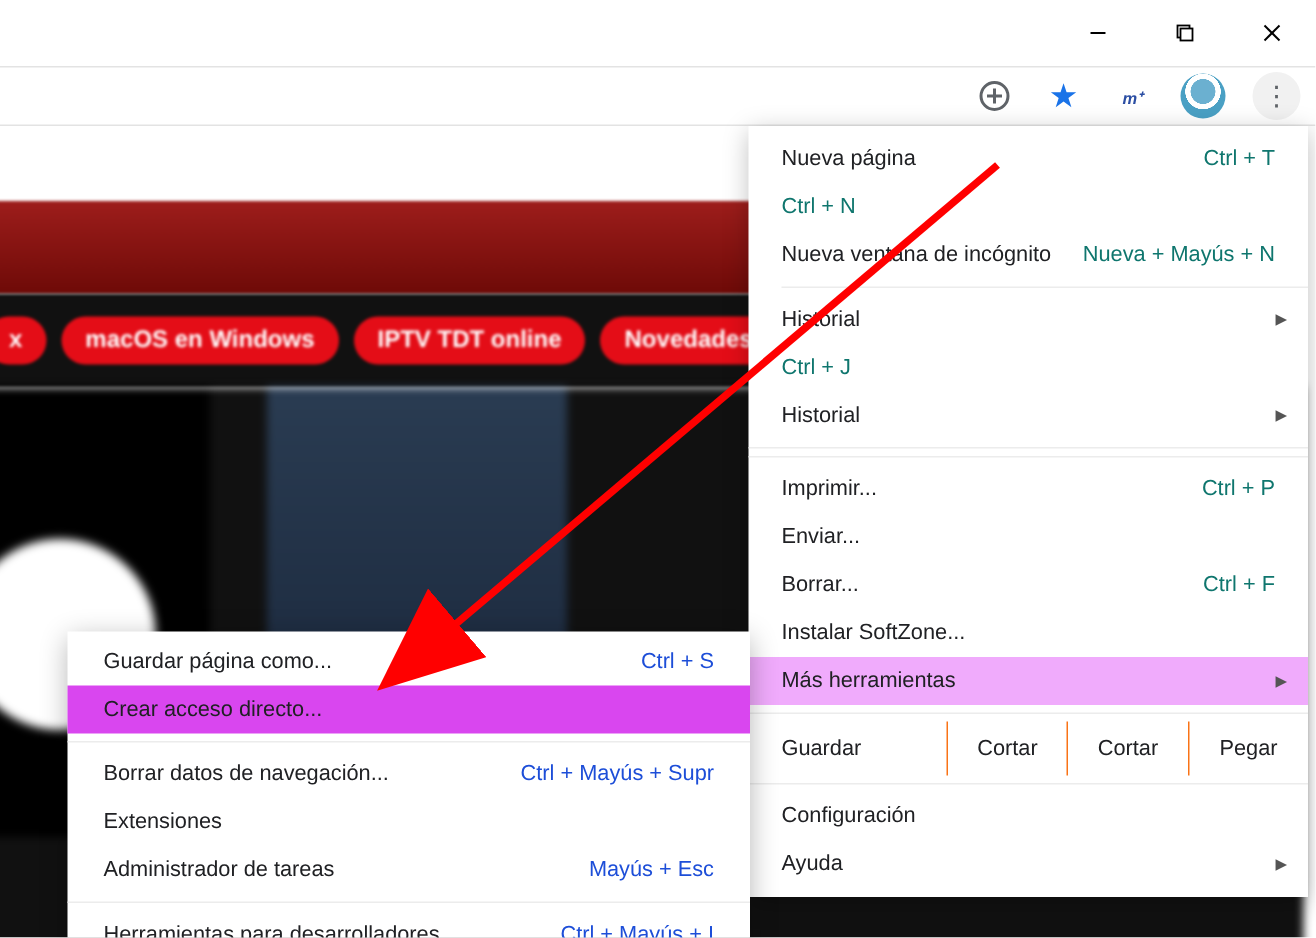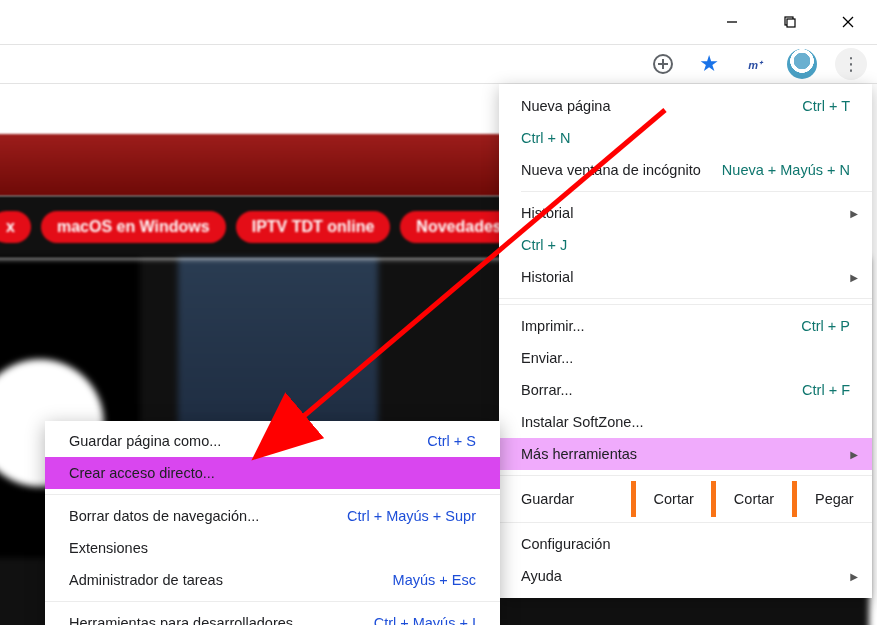--- a/index.html
+++ b/index.html
@@ -39,21 +39,21 @@
   .menu .sep { height: 1px; background: #ececec; margin: 5px 0; }
   .menu .sep.short { margin-left: 22px; }
   .menu .zoomrow { display: flex; align-items: center; height: 36px; padding-left: 22px; }
   .menu .zoomrow .label { width: 130px; }
   .menu .zoomrow .zseg { flex: 1; display: flex; align-items: center; border-left: 1px solid #ececec; height: 100%; }
   .menu .zoomrow .zbtn { flex: 1; text-align: center; cursor: pointer; color: #5f5f5f; font-size: 16px; }
   .menu .zoomrow .zval { flex: 1.2; text-align: center; }
   .menu .zoomrow .zfull { width: 48px; text-align: center; cursor: pointer; font-size: 15px; }
   .menu .editrow { display: flex; align-items: center; height: 36px; padding-left: 22px; }
   .menu .editrow .label { width: 110px; }
-  .menu .editrow .ebtn { flex: 1; text-align: right; border-left: 5px solid #f97316; height: 100%; display: flex; align-items: center; justify-content: center; cursor: pointer; }
+  .menu .editrow .ebtn { flex: 1; text-align: right; border-left: 1px solid #f97316; height: 100%; display: flex; align-items: center; justify-content: center; cursor: pointer; }
 
   
   .submenu { position: absolute; left: 45px; top: 421px; width: 455px; background: #fff; box-shadow: 0 4px 18px rgba(0,0,0,.3); font-size: 14.5px; color: #202124; padding: 4px 0; }
   .submenu .row { display: flex; align-items: center; height: 32px; padding: 0 24px; cursor: pointer; }
   .submenu .row.highlight { background: #d946ef; }
   .submenu .row .label { flex: 1; }
   .submenu .row .keys { color: #1d4ed8; }
   .submenu .sep { height: 1px; background: #ececec; margin: 5px 0; }
 
   

